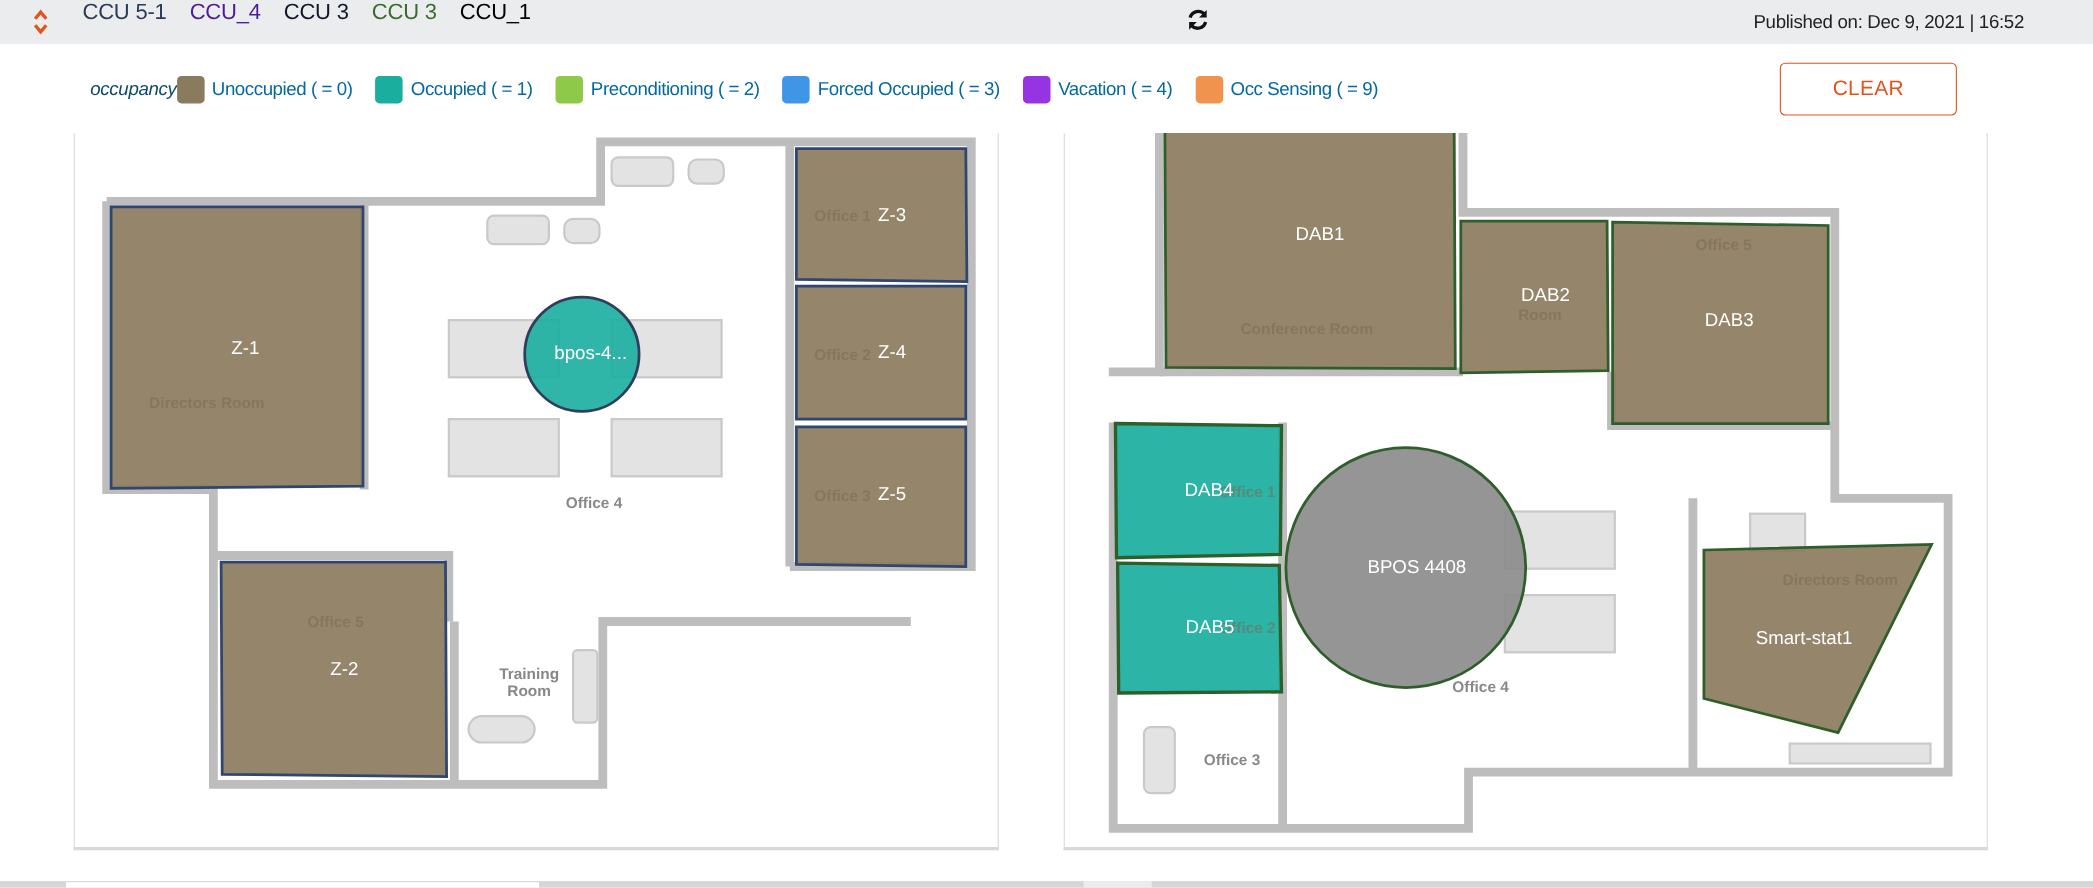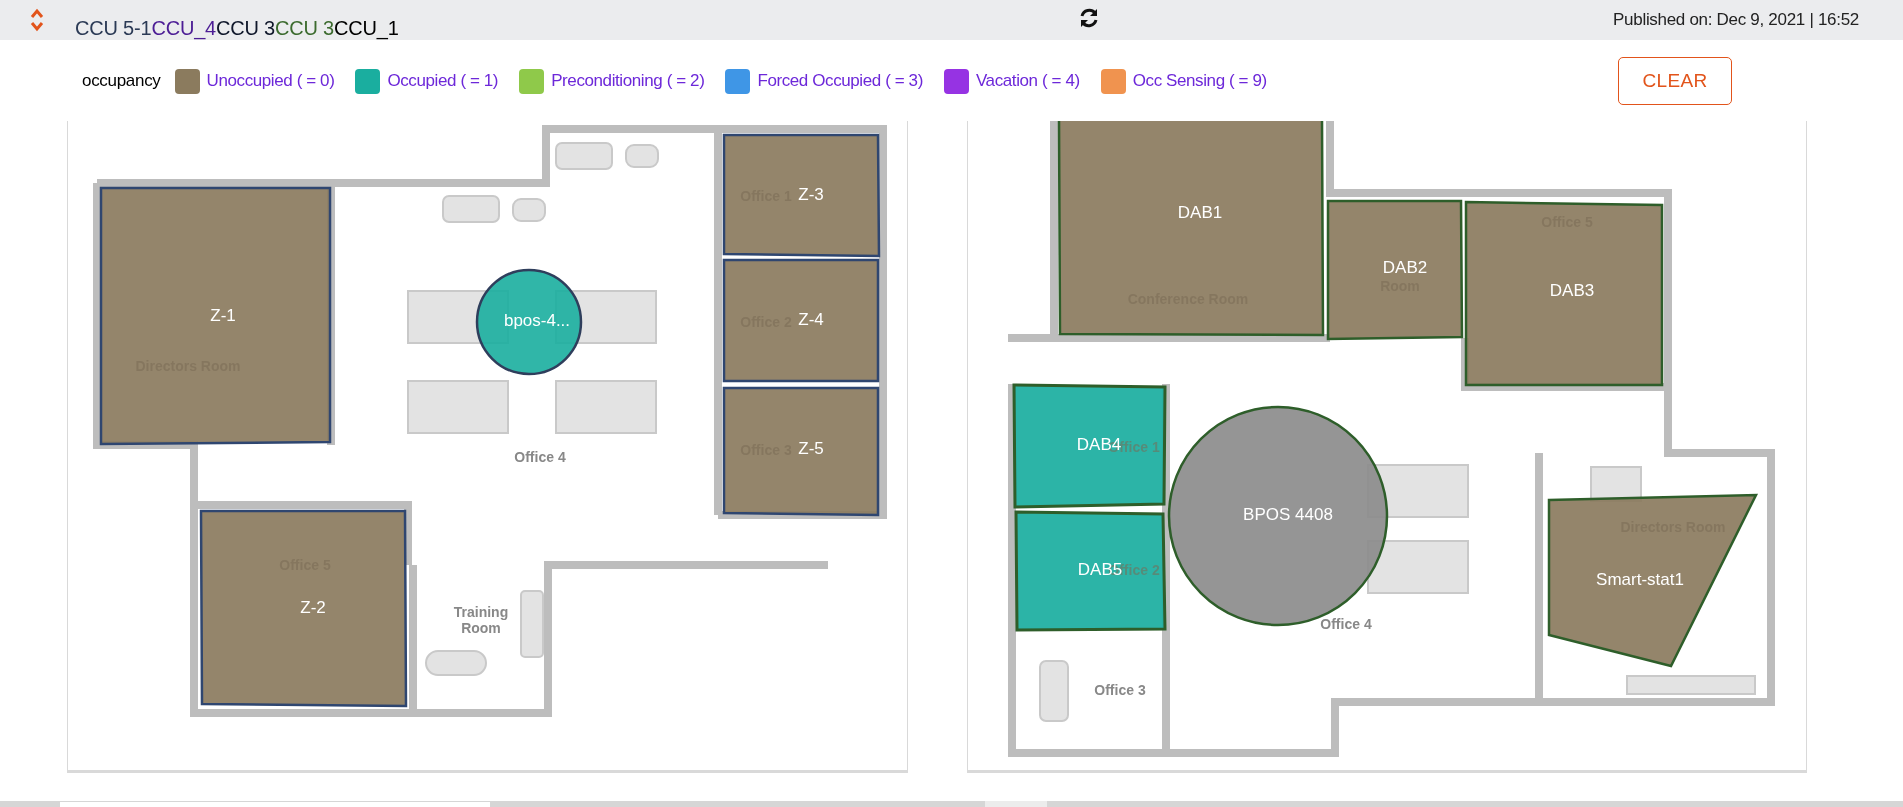--- a/index.html
+++ b/index.html
@@ -1,31 +1,31 @@
 <!DOCTYPE html>
 <html><head>
 <meta charset="utf-8">
 <style>
   * { box-sizing: border-box; margin: 0; padding: 0; }
   html, body { width: 1903px; height: 807px; overflow: hidden; background: #ffffff;
     font-family: "Liberation Sans", "DejaVu Sans", sans-serif; }
   .topbar { position: absolute; left: 0; top: 0; width: 1903px; height: 40px; background: #ebecee; }
   .sort-icon { position: absolute; left: 30px; top: 7px; width: 14px; height: 26px; }
-  .ccu-tabs { position: absolute; left: 75px; top: 0; height: 40px; display: flex; align-items: flex-end; font-size: 20px; }
+  .ccu-tabs { position: absolute; left: 75px; top: 0; height: 40px; display: flex; align-items: flex-start; gap: 21px; font-size: 20px; }
   .ccu-tab { cursor: pointer; white-space: nowrap; letter-spacing: -0.2px; }
   .refresh-icon { position: absolute; left: 1078px; top: 7px; width: 22px; height: 22px; cursor: pointer; }
-  .published { position: absolute; right: 44px; top: 0; height: 51px; line-height: 40px; font-size: 17px; color: #222; letter-spacing: -0.3px; }
+  .published { position: absolute; right: 63px; top: 0; height: 51px; line-height: 40px; font-size: 17px; color: #222; letter-spacing: -0.3px; }
 
   .legend { position: absolute; left: 82px; top: 68px; height: 26px; display: flex; align-items: center; font-size: 17px; }
-  .legend-title { color: #000000; margin-right: 14px; letter-spacing: -0.3px; }
+  .legend-title { color: #0c4a6e; letter-spacing: -0.3px; font-style: italic; }
   .legend-item { display: flex; align-items: center; margin-right: 21px; cursor: pointer; }
   .legend-swatch { width: 25px; height: 25px; border-radius: 4px; margin-right: 7px; }
-  .legend-label { color: #6d28d9; letter-spacing: -0.4px; white-space: nowrap; }
-
-  .clear-btn { position: absolute; left: 1618px; top: 57px; width: 114px; height: 48px; border: 1px solid #e2541b;
+  .legend-label { color: #0369a1; letter-spacing: -0.4px; white-space: nowrap; }
+
+  .clear-btn { position: absolute; left: 1618px; top: 57px; width: 161px; height: 48px; border: 1px solid #e2541b;
     border-radius: 5px; background: #fff; color: #e2541b; font-size: 19px; letter-spacing: 0.3px; cursor: pointer;
     font-family: "Liberation Sans", sans-serif; }
 
   .panel { position: absolute; top: 121px; height: 652px; border-left: 1px solid #d9d9d9; border-right: 1px solid #d9d9d9; border-bottom: 3px solid #d9d9d9; background: #fff; overflow: hidden; }
   .panel-left { left: 67px; width: 841px; }
   .panel-right { left: 967px; width: 840px; }
   .panel svg { position: absolute; left: 0; top: 0; }
 
   .zone-label { font-family: "Liberation Sans", sans-serif; fill: #ffffff; font-size: 17px; text-anchor: middle; dominant-baseline: middle; }
   .room-label { font-family: "Liberation Sans", sans-serif; fill: #888; font-size: 14px; font-weight: bold; text-anchor: middle; }

